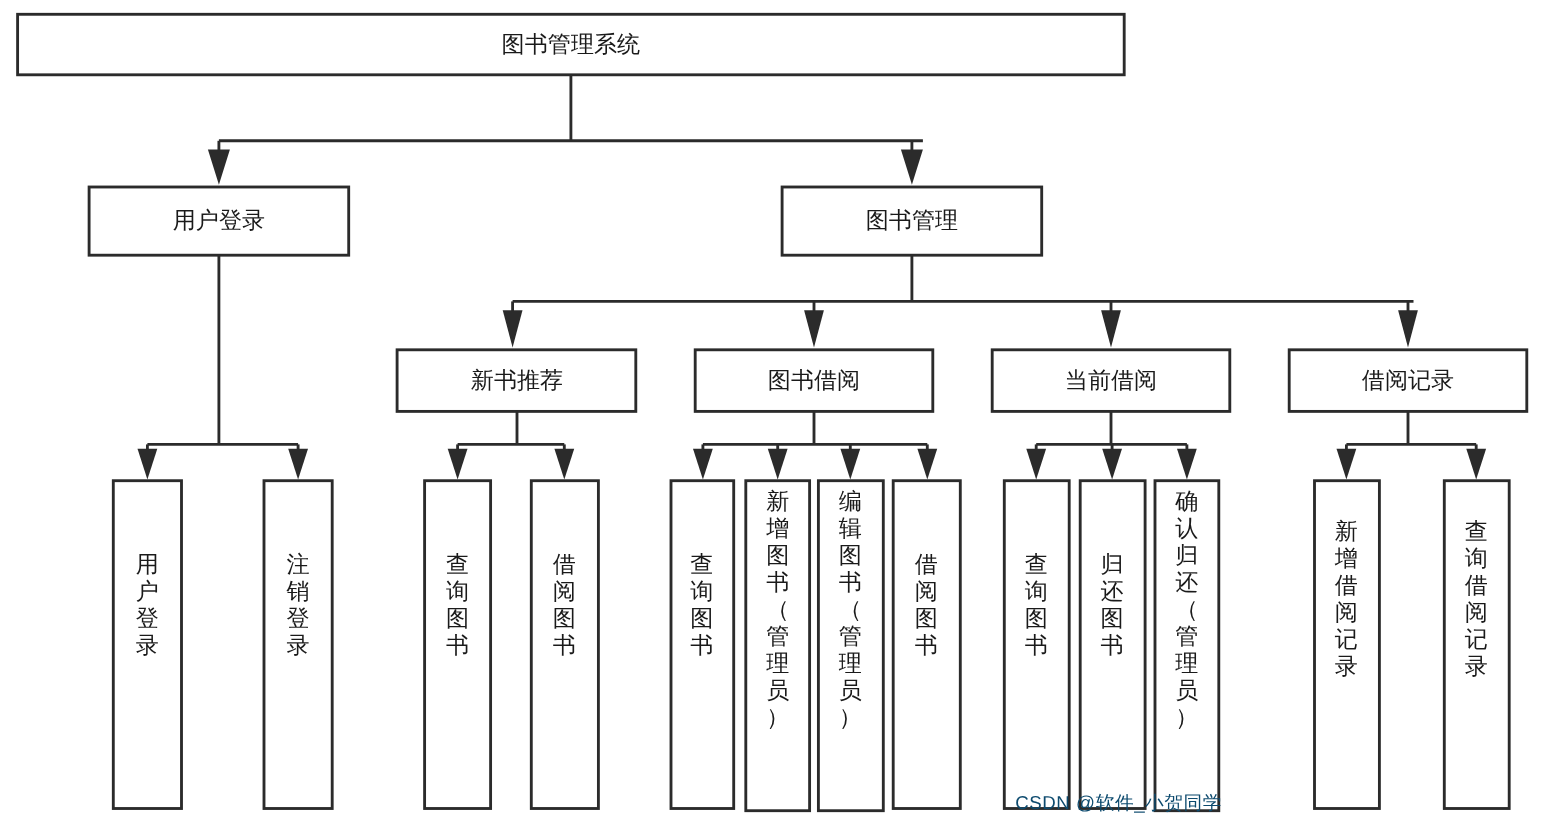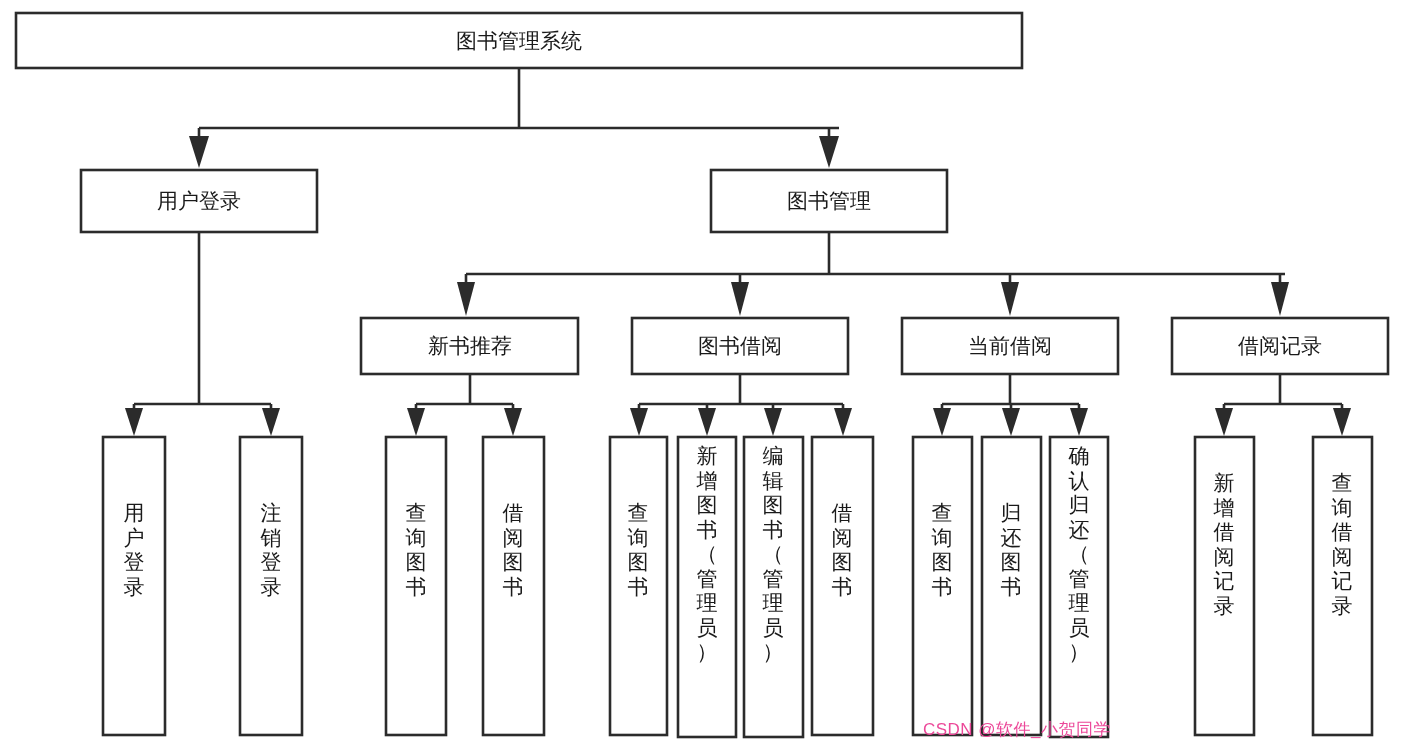--- a/index.html
+++ b/index.html
@@ -54,21 +54,21 @@
     fill: #1a1a1a;
     font-size: 21px;
     text-anchor: middle;
   }
   .watermark {
     position: absolute;
     right: 14px;
     bottom: 6px;
     font-family: "Liberation Sans", "DejaVu Sans", sans-serif;
     font-size: 17px;
-    color: #ec4899;
+    color: #0c4a6e;
     white-space: nowrap;
     letter-spacing: 0.5px;
     user-select: none;
   }
 </style>
 </head>
 <body>
 
 <div id="diagram-root">
   <svg class="tree-canvas" viewBox="0 0 1405 747" xmlns="http://www.w3.org/2000/svg">

